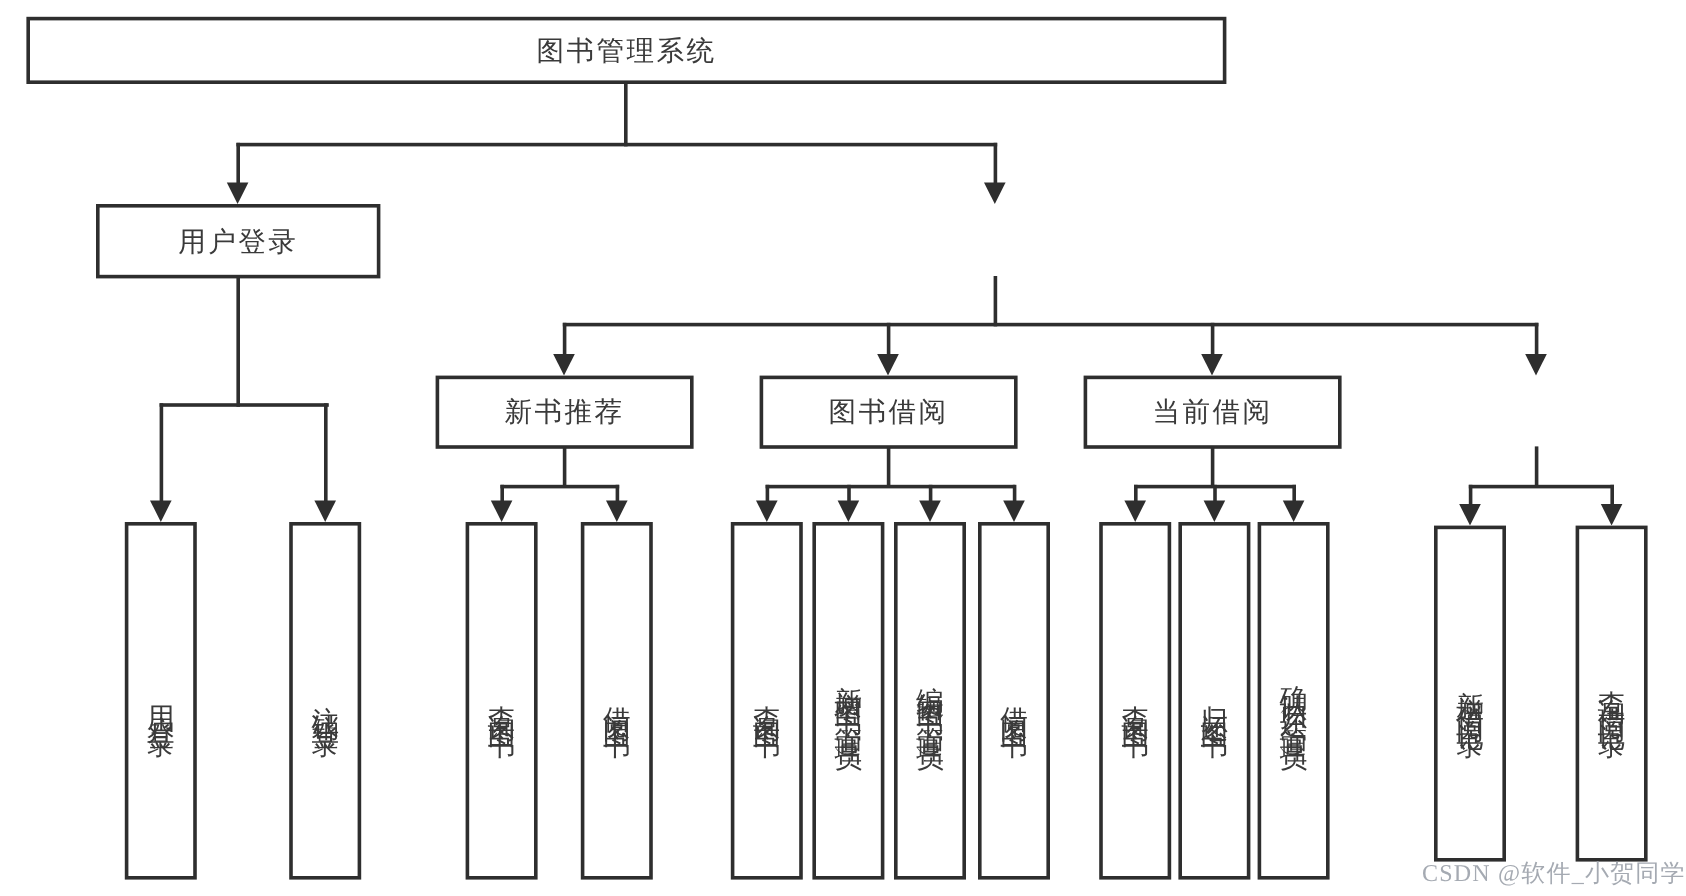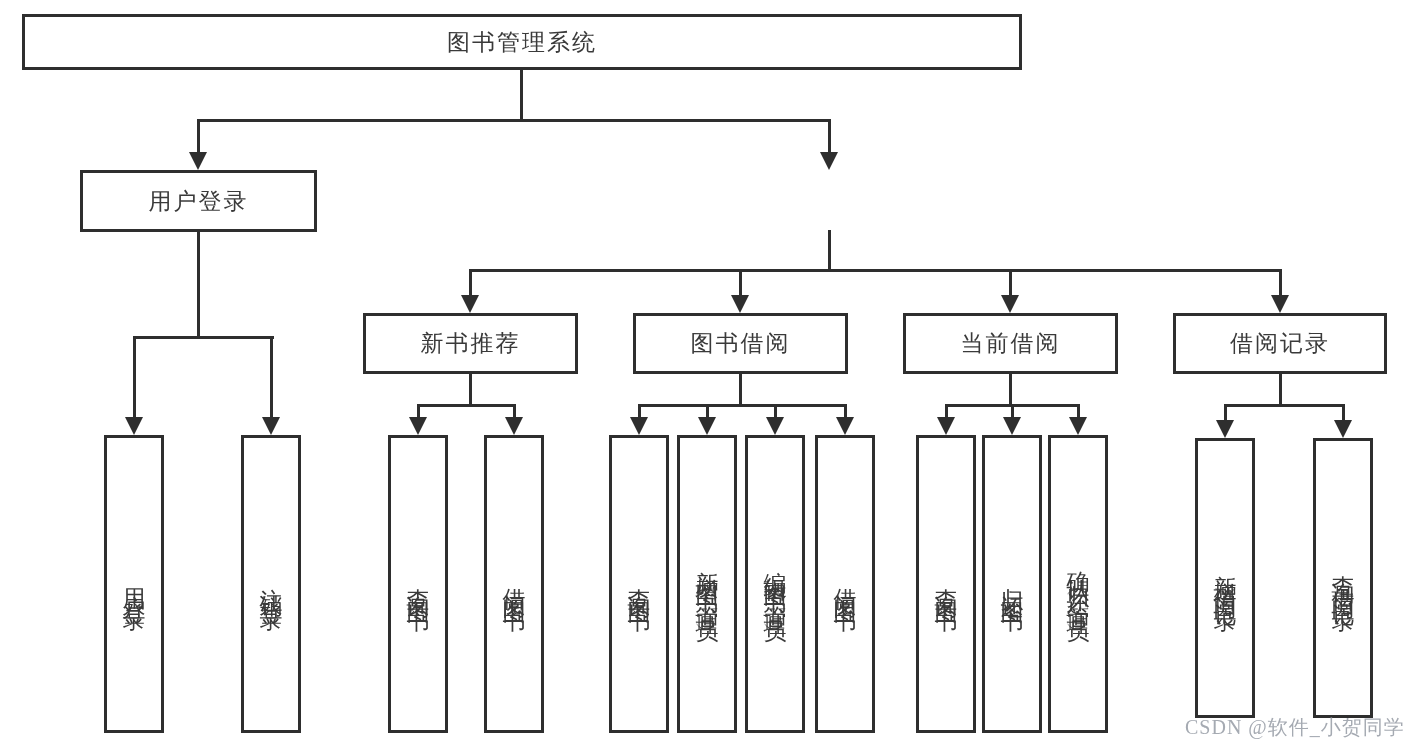--- a/index.html
+++ b/index.html
@@ -66,23 +66,20 @@
   <div class="arrow" style="left:1271px;top:295px;"></div>
 
   <div class="box hbox" style="left:363px;top:313px;width:215px;height:61px;">
     <span>新书推荐</span>
   </div>
   <div class="box hbox" style="left:633px;top:313px;width:215px;height:61px;">
     <span>图书借阅</span>
   </div>
   <div class="box hbox" style="left:903px;top:313px;width:215px;height:61px;">
     <span>当前借阅</span>
-  </div>
-  <div class="box hbox" style="left:1173px;top:313px;width:214px;height:61px;">
-    <span>借阅记录</span>
   </div>
 
   <div class="line" style="left:469px;top:372px;width:3px;height:34px;"></div>
   <div class="line" style="left:417px;top:404px;width:99px;height:3px;"></div>
   <div class="line" style="left:417px;top:404px;width:3px;height:15px;"></div>
   <div class="arrow" style="left:409px;top:417px;"></div>
   <div class="line" style="left:513px;top:404px;width:3px;height:15px;"></div>
   <div class="arrow" style="left:505px;top:417px;"></div>
 
   <div class="line" style="left:739px;top:372px;width:3px;height:34px;"></div>

